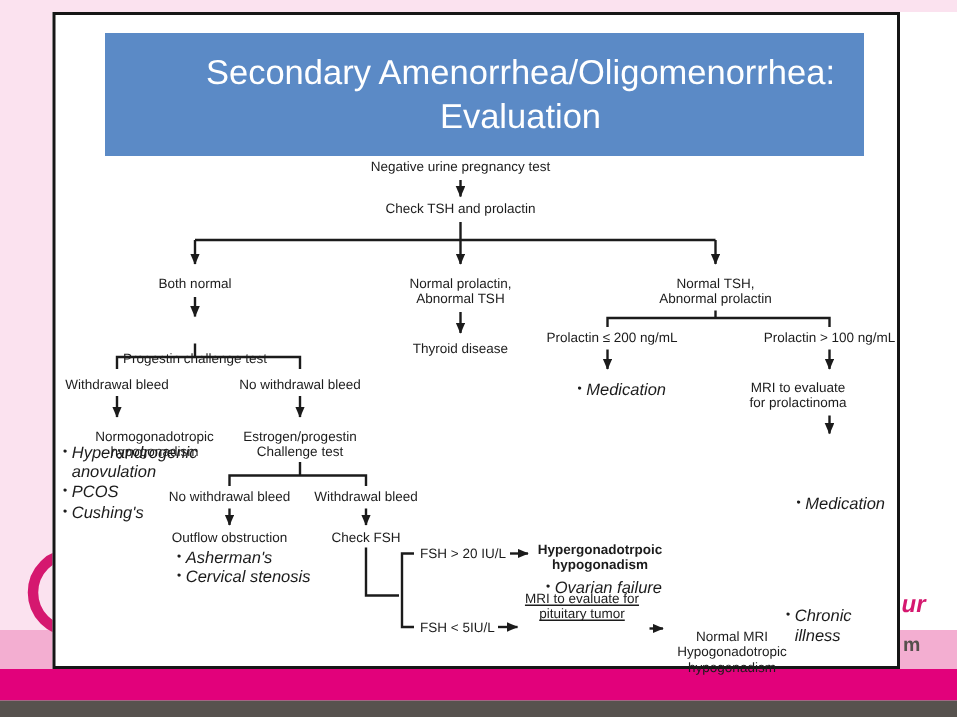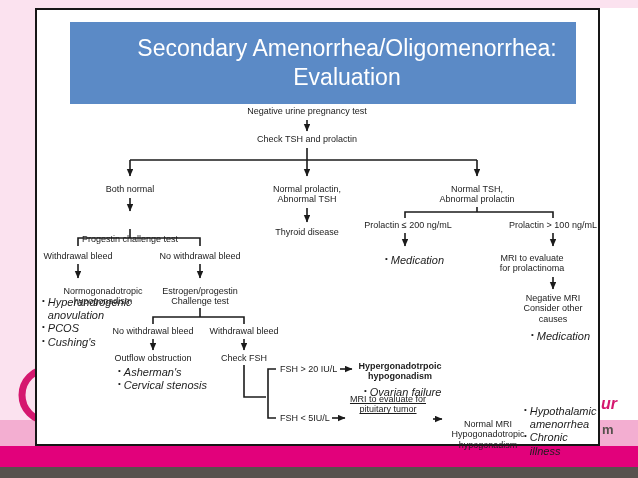--- a/index.html
+++ b/index.html
@@ -130,42 +130,36 @@
       </div>
   </div>
 
   <div class="node" style="left:346px;top:394px;width:84px;text-decoration:underline;">MRI to evaluate for
 pituitary tumor</div>
   <div class="node" style="left:446px;top:403px;width:84px;margin-top:16px;">Normal MRI
 Hypogonadotropic
 hypogonadism</div>
   <div class="bullets" style="left:524px;top:405px;width:74px;">
     <div class="bullet">
-        <span>Hypothalamic amenorrhea</span>
-      </div>
-    <div class="bullet">
         <span>Chronic illness</span>
       </div>
   </div>
 
   <div class="node" style="left:257px;top:227px;width:100px;">Thyroid disease</div>
 
   <div class="node" style="left:353px;top:220px;width:110px;">Prolactin ≤ 200 ng/mL</div>
   <div class="node" style="left:498px;top:220px;width:110px;">Prolactin &gt; 100 ng/mL</div>
 
   <div class="bullets" style="left:385px;top:254px;width:70px;">
     <div class="bullet">
         <span>Medication</span>
       </div>
   </div>
 
   <div class="node" style="left:490px;top:253px;width:84px;">MRI to evaluate
 for prolactinoma</div>
-  <div class="node" style="left:513px;top:293px;width:80px;">Negative MRI
-Consider other
-causes</div>
   <div class="bullets" style="left:531px;top:330px;width:64px;">
     <div class="bullet">
         <span>Medication</span>
       </div>
   </div>
 
 </div>
 
 </body></html>

